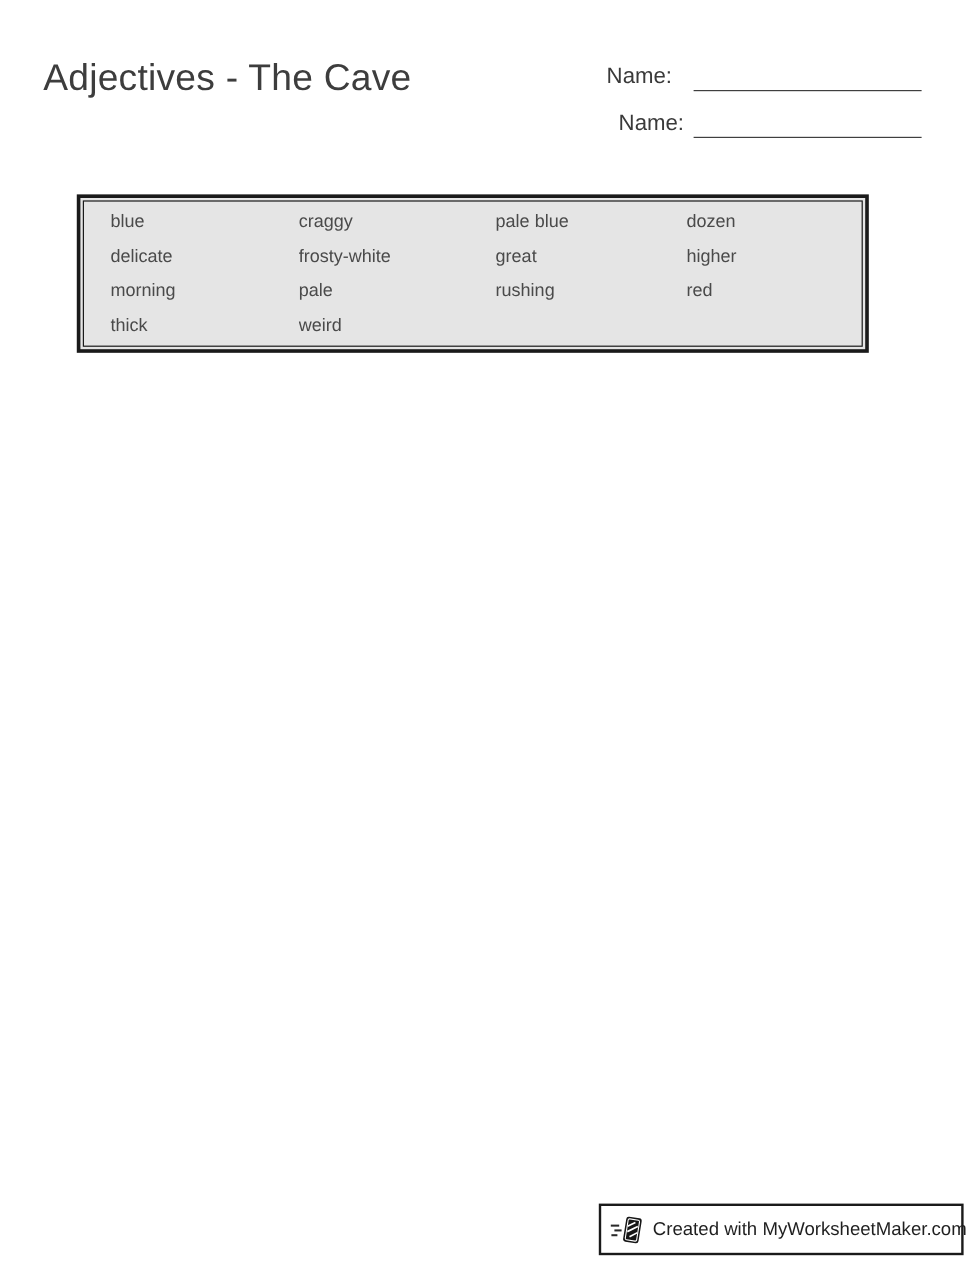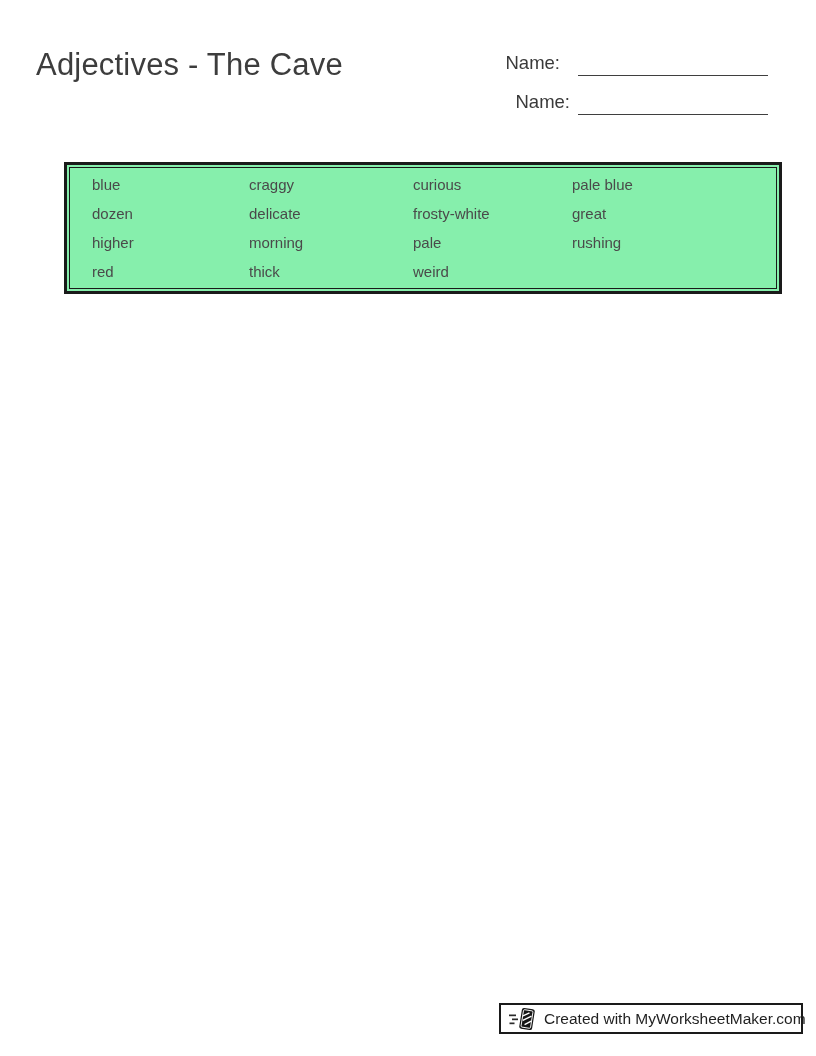--- a/index.html
+++ b/index.html
@@ -36,23 +36,23 @@
     position: absolute;
     width: 190px; height: 14px;
     border-bottom: 1.6px solid #3f3f3f;
   }
   .name-line { left: 578px; top: 62px; }
   .date-line { left: 578px; top: 101px; }
 
   .word-bank {
     position: absolute;
     left: 64px; top: 162px;
-    width: 718px; height: 132px;
+    width: 660px; height: 132px;
     border: 3px solid #1a1a1a;
-    background: #86efac;
+    background: #e5e5e5;
   }
   .word-bank-inner {
     position: absolute;
     inset: 2px;
     border: 1.5px solid #1a1a1a;
   }
   .word-grid {
     position: absolute;
     inset: 0;
     display: grid;
@@ -64,21 +64,21 @@
     font-size: 15px;
     line-height: 29px;
     color: #4a4a4a;
     white-space: nowrap;
     overflow: hidden;
   }
 
   .credit-badge {
     position: absolute;
     left: 499px; top: 1003px;
-    width: 304px; height: 31px;
+    width: 304px; height: 43px;
     border: 2px solid #1a1a1a;
     background: #ffffff;
     display: flex;
     align-items: center;
     gap: 6px;
     padding: 0 0 0 7px;
   }
   .credit-icon { flex: 0 0 auto; display: block; }
   .credit-text {
     font-size: 15.5px;
@@ -97,21 +97,20 @@
   <div class="fill-line name-line"></div>
 
   <span class="field-label date-label">Name:</span>
   <div class="fill-line date-line"></div>
 
   <div class="word-bank">
     <div class="word-bank-inner">
       <div class="word-grid">
         <div class="word-cell">blue</div>
         <div class="word-cell">craggy</div>
-        <div class="word-cell">curious</div>
         <div class="word-cell">pale blue</div>
         <div class="word-cell">dozen</div>
         <div class="word-cell">delicate</div>
         <div class="word-cell">frosty-white</div>
         <div class="word-cell">great</div>
         <div class="word-cell">higher</div>
         <div class="word-cell">morning</div>
         <div class="word-cell">pale</div>
         <div class="word-cell">rushing</div>
         <div class="word-cell">red</div>

